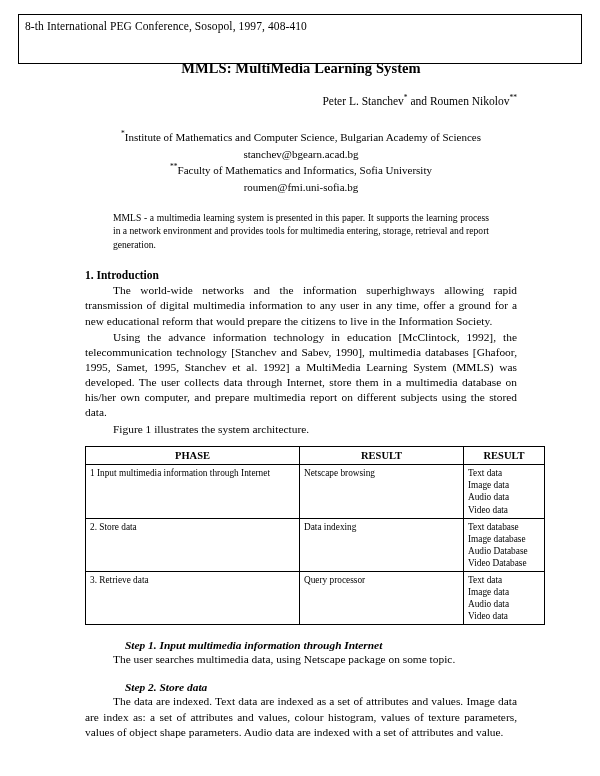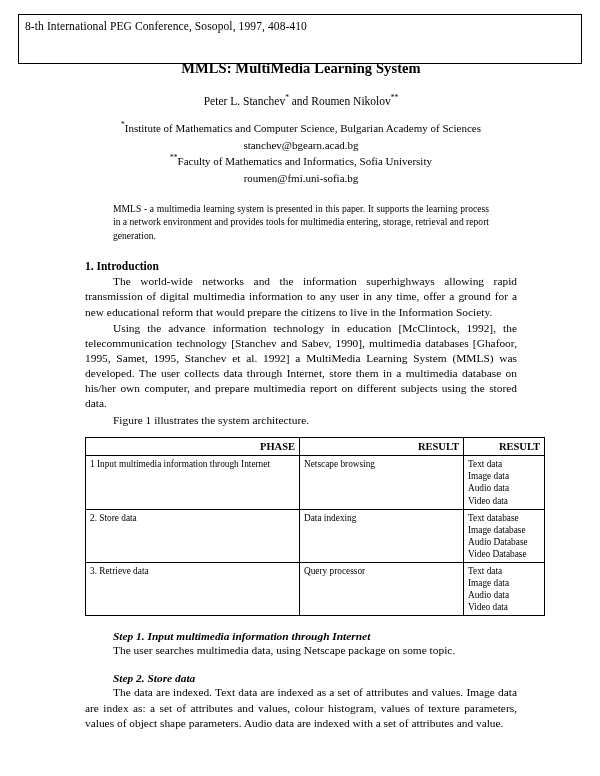--- a/index.html
+++ b/index.html
@@ -45,23 +45,23 @@
     width: 432px;
   }
   .title {
     text-align: center;
     font-weight: bold;
     font-size: 14.5px;
     margin: 0 0 18px 0;
     letter-spacing: 0.1px;
   }
   .authors {
-    text-align: center;
+    text-align: right;
     font-size: 11.5px;
-    margin-bottom: 14px;
+    margin-bottom: 23px;
   }
   .affil {
     text-align: center;
     font-size: 11px;
     line-height: 1.33;
     margin-bottom: 2px;
   }
   sup {
     font-size: 7.5px;
     vertical-align: super;
@@ -103,37 +103,37 @@
   table.arch td, table.arch th {
     border: 1px solid #000;
     vertical-align: top;
     padding: 2px 4px;
     font-size: 9.3px;
     line-height: 1.3;
     font-weight: normal;
     text-align: left;
   }
   table.arch th {
-    text-align: right;
+    text-align: center;
     font-weight: bold;
     font-size: 10.5px;
     padding: 2px 4px;
   }
   .col1 { width: 205px; }
   .col2 { width: 155px; }
   .col3 { width: 72px; }
   .cell-line { display: block; }
   .bold-label { font-weight: bold; }
   .step-head {
     font-weight: bold;
     font-style: italic;
     font-size: 11.4px;
     margin-top: 14px;
     margin-bottom: 1px;
-    margin-left: 28px;
+    margin-left: 40px;
   }
   .step-body {
     font-size: 11.4px;
     line-height: 1.33;
     text-align: justify;
     margin: 0;
     text-indent: 28px;
   }
 </style>
 </head>

